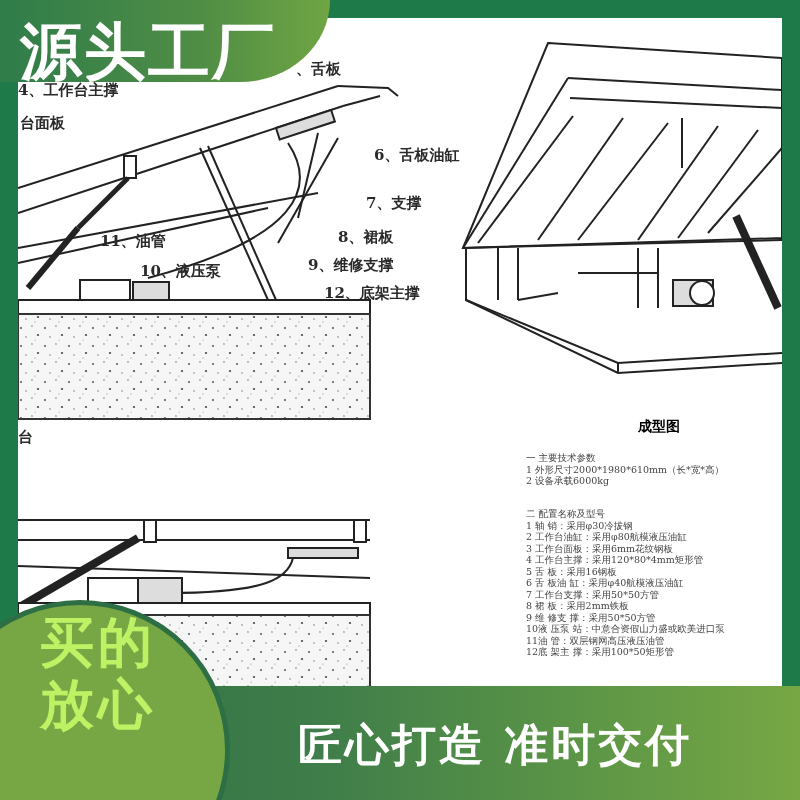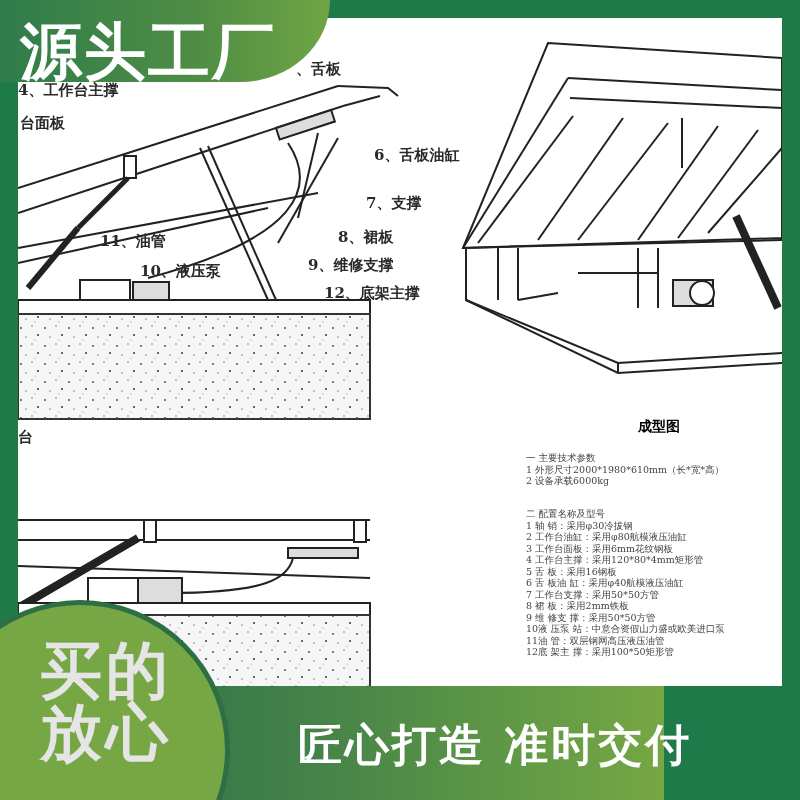--- a/index.html
+++ b/index.html
@@ -28,34 +28,34 @@
   .top-badge {
     position: absolute; left: 0; top: 0; width: 330px; height: 82px;
     background: linear-gradient(90deg, #2f7c4a 0%, #4f8d45 60%, #6fa543 100%);
     border-bottom-right-radius: 90px 82px;
   }
   .top-badge span {
     position: absolute; left: 20px; top: 10px; font-size: 62px; font-weight: bold;
     color: #ffffff; letter-spacing: 2px; font-family: "DejaVu Sans", sans-serif;
   }
   .bottom-bar {
-    position: absolute; left: 0; top: 686px; width: 664px; height: 114px;
+    position: absolute; left: 0; top: 686px; width: 800px; height: 114px;
     background: linear-gradient(90deg, #2e6e44 0%, #3f7d4a 40%, #5e9746 75%, #77a744 100%);
   }
   .bottom-bar .slogan {
     position: absolute; left: 298px; top: 30px; font-size: 44px; font-weight: bold;
     color: #ffffff; letter-spacing: 3px; white-space: nowrap;
   }
   .circle {
     position: absolute; left: -70px; top: 600px; width: 290px; height: 290px;
     border-radius: 50%; background: #77a744; border: 5px solid #2e6e44;
   }
   .circle-text {
-    position: absolute; left: 40px; top: 640px; font-size: 62px; font-weight: bold;
-    color: #e5e5e5; line-height: 62px; letter-spacing: 4px;
+    position: absolute; left: 40px; top: 612px; font-size: 54px; font-weight: bold;
+    color: #bef264; line-height: 62px; letter-spacing: 4px;
   }
 </style>
 </head>
 <body>
 
 <div class="frame">
   <svg width="764" height="668" viewBox="0 0 764 668">
     <defs>
       <pattern id="speckle" width="24" height="18" patternUnits="userSpaceOnUse">
         <rect width="24" height="18" fill="#f6f6f6"></rect>

